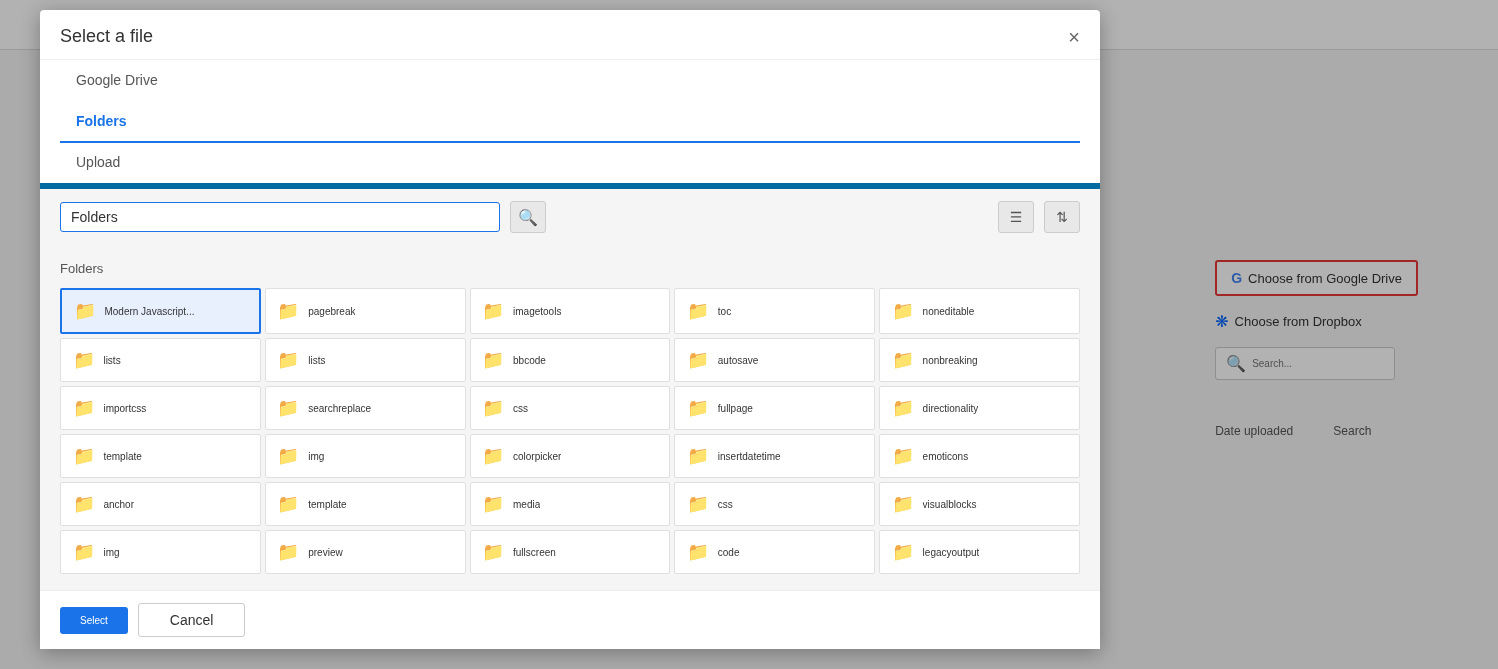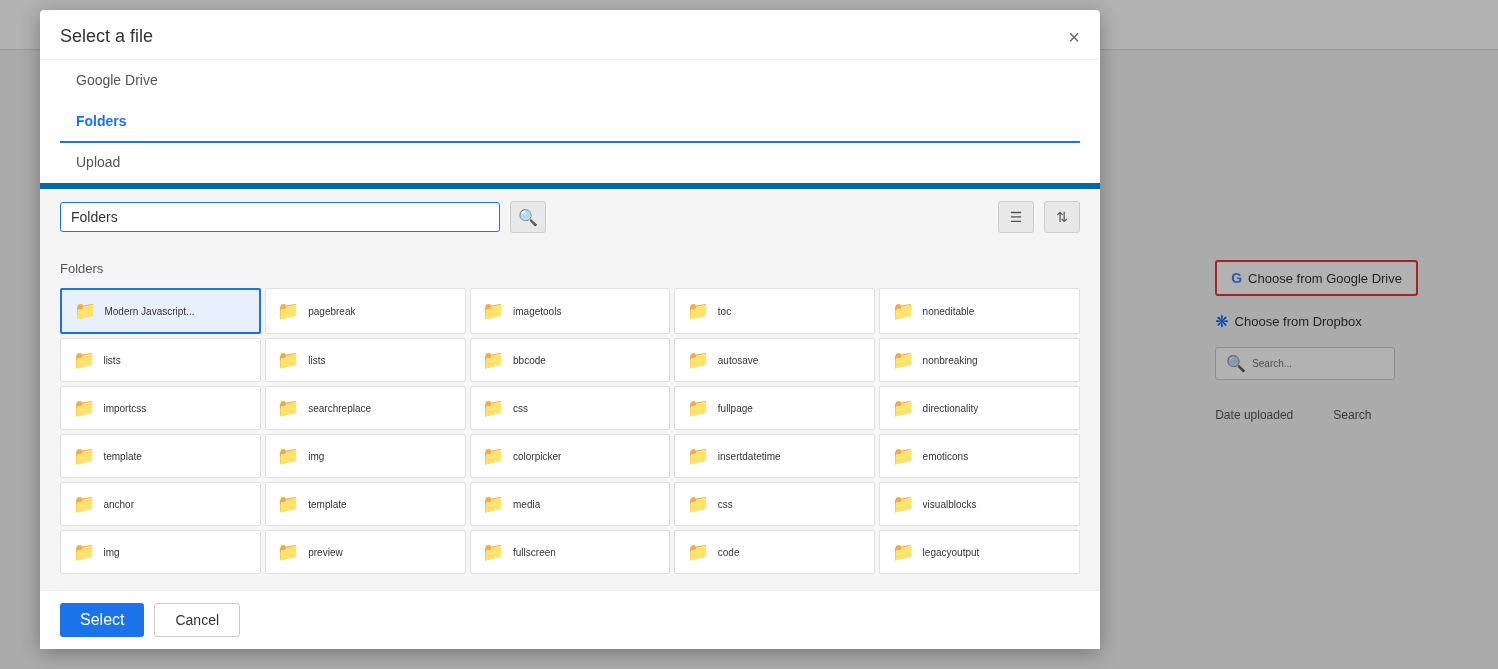--- a/index.html
+++ b/index.html
@@ -90,21 +90,21 @@
       font-size: 10px;
       color: #999;
       width: 100%;
     }
 
     .right-cols-header {
       display: flex;
       gap: 40px;
       font-size: 12px;
       color: #555;
-      margin-top: 12px;
+      margin-top: 28px;
     }
 
     
     .overlay {
       position: absolute;
       top: 0; left: 0; right: 0; bottom: 0;
       background: rgba(0,0,0,0.3);
     }
 
     
@@ -281,30 +281,30 @@
       border-top: 1px solid #eee;
       gap: 10px;
     }
 
     .btn-select {
       background: #1a73e8;
       color: #fff;
       border: none;
       border-radius: 3px;
       padding: 8px 20px;
-      font-size: 16px;
+      font-size: 10px;
       cursor: pointer;
     }
 
     .btn-cancel {
       background: #fff;
       color: #333;
       border: 1px solid #ccc;
       border-radius: 3px;
-      padding: 8px 20px;
+      padding: 8px 31px;
       font-size: 14px;
       cursor: pointer;
     }
 
     
     .bg-toc-text {
       position: absolute;
       top: 237px;
       left: 662px;
       font-size: 36px;

